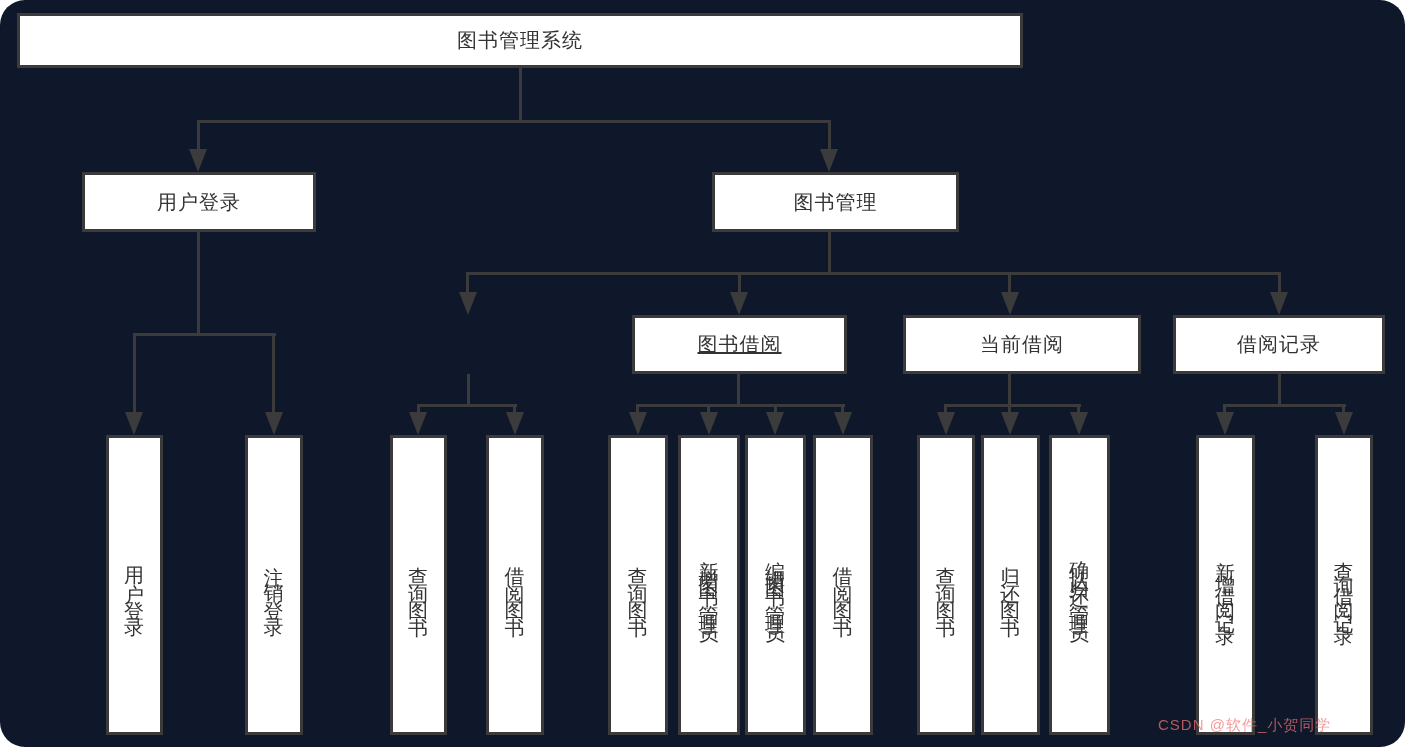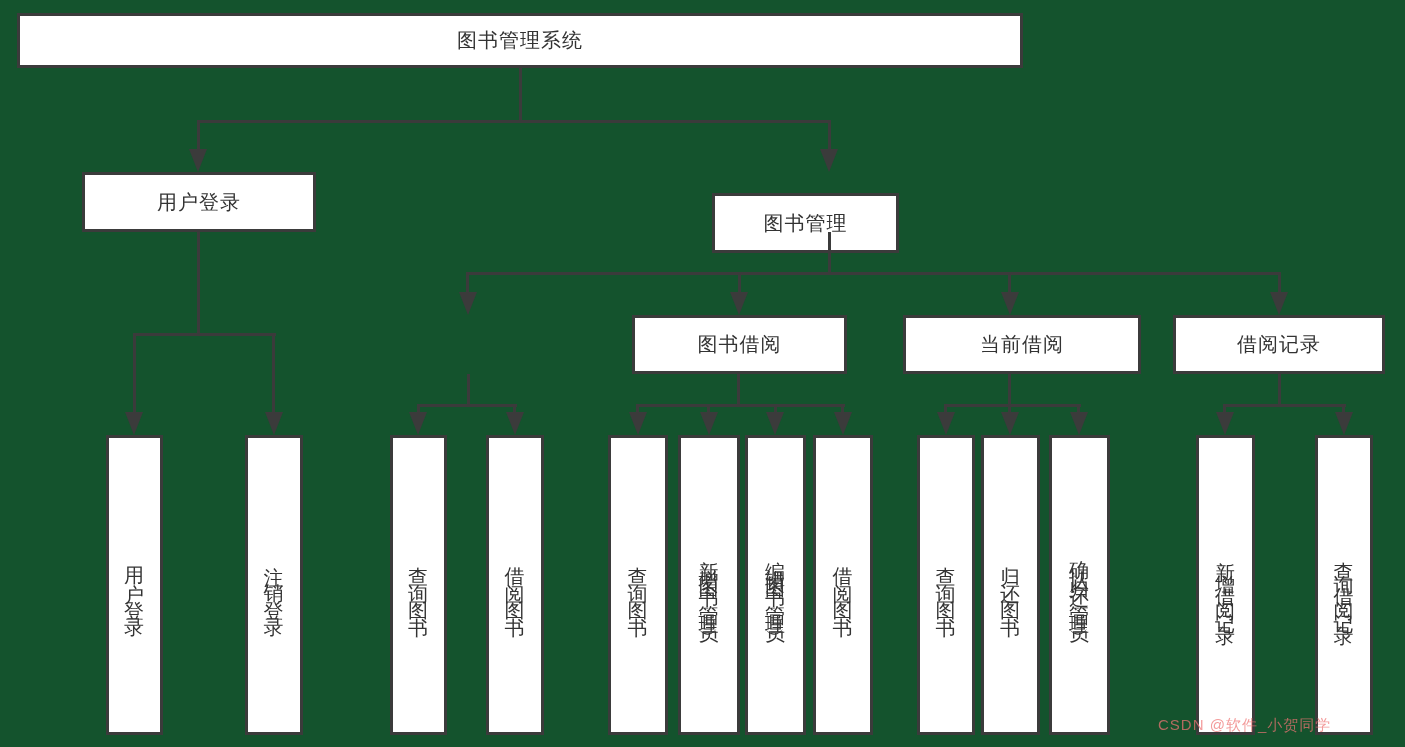--- a/index.html
+++ b/index.html
@@ -4,22 +4,23 @@
 <style>
   html, body { margin: 0; padding: 0; }
   body {
     font-family: "Liberation Sans", "DejaVu Sans", sans-serif;
     background: #ffffff;
   }
   .canvas {
     position: relative;
     width: 1405px;
     height: 747px;
-    background: #14532d;
+    background: #0f172a;
     overflow: hidden;
+    border-radius: 25px;
   }
   .box {
     position: absolute;
     box-sizing: border-box;
     border: 3px solid #3b3b3b;
     background: #ffffff;
     display: flex;
     align-items: center;
     justify-content: center;
     font-size: 20px;
@@ -81,21 +82,21 @@
   <div class="vline" style="left:519px; top:68px;  height:52px;"></div>
   <div class="hline" style="left:197px; top:120px; width:634px;"></div>
   <div class="vline" style="left:197px; top:120px; height:31px;"></div>
   <div class="arrow" style="left:189px; top:149px;"></div>
   <div class="vline" style="left:828px; top:120px; height:31px;"></div>
   <div class="arrow" style="left:820px; top:149px;"></div>
 
   <div class="box" style="left:82px; top:172px; width:234px; height:60px;">
     <span>用户登录</span>
   </div>
-  <div class="box" style="left:712px; top:172px; width:187px; height:60px;margin-top:21px;">
+  <div class="box" style="left:712px; top:172px; width:247px; height:60px;">
     <span>图书管理</span>
   </div>
 
   <div class="vline" style="left:197px; top:232px; height:104px;"></div>
   <div class="hline" style="left:133px; top:333px; width:143px;"></div>
   <div class="vline" style="left:133px; top:333px; height:81px;"></div>
   <div class="arrow" style="left:125px; top:412px;"></div>
   <div class="vline" style="left:272px; top:333px; height:81px;"></div>
   <div class="arrow" style="left:265px; top:412px;"></div>
 
@@ -103,21 +104,21 @@
   <div class="hline" style="left:467px;  top:272px; width:814px;"></div>
   <div class="vline" style="left:466px;  top:272px; height:23px;"></div>
   <div class="arrow" style="left:459px;  top:292px;"></div>
   <div class="vline" style="left:738px;  top:272px; height:23px;"></div>
   <div class="arrow" style="left:730px;  top:292px;"></div>
   <div class="vline" style="left:1008px; top:272px; height:23px;"></div>
   <div class="arrow" style="left:1001px; top:292px;"></div>
   <div class="vline" style="left:1278px; top:272px; height:23px;"></div>
   <div class="arrow" style="left:1270px; top:292px;"></div>
 
-  <div class="box" style="left:632px; top:315px; width:215px; height:59px;">
+  <div class="box" style="left:632px; top:315px; width:215px; height:59px;text-decoration:underline;">
     <span>图书借阅</span>
   </div>
   <div class="box" style="left:903px; top:315px; width:238px; height:59px;">
     <span>当前借阅</span>
   </div>
   <div class="box" style="left:1173px; top:315px; width:212px; height:59px;">
     <span>借阅记录</span>
   </div>
 
   <div class="vline" style="left:467px; top:374px; height:33px;"></div>

